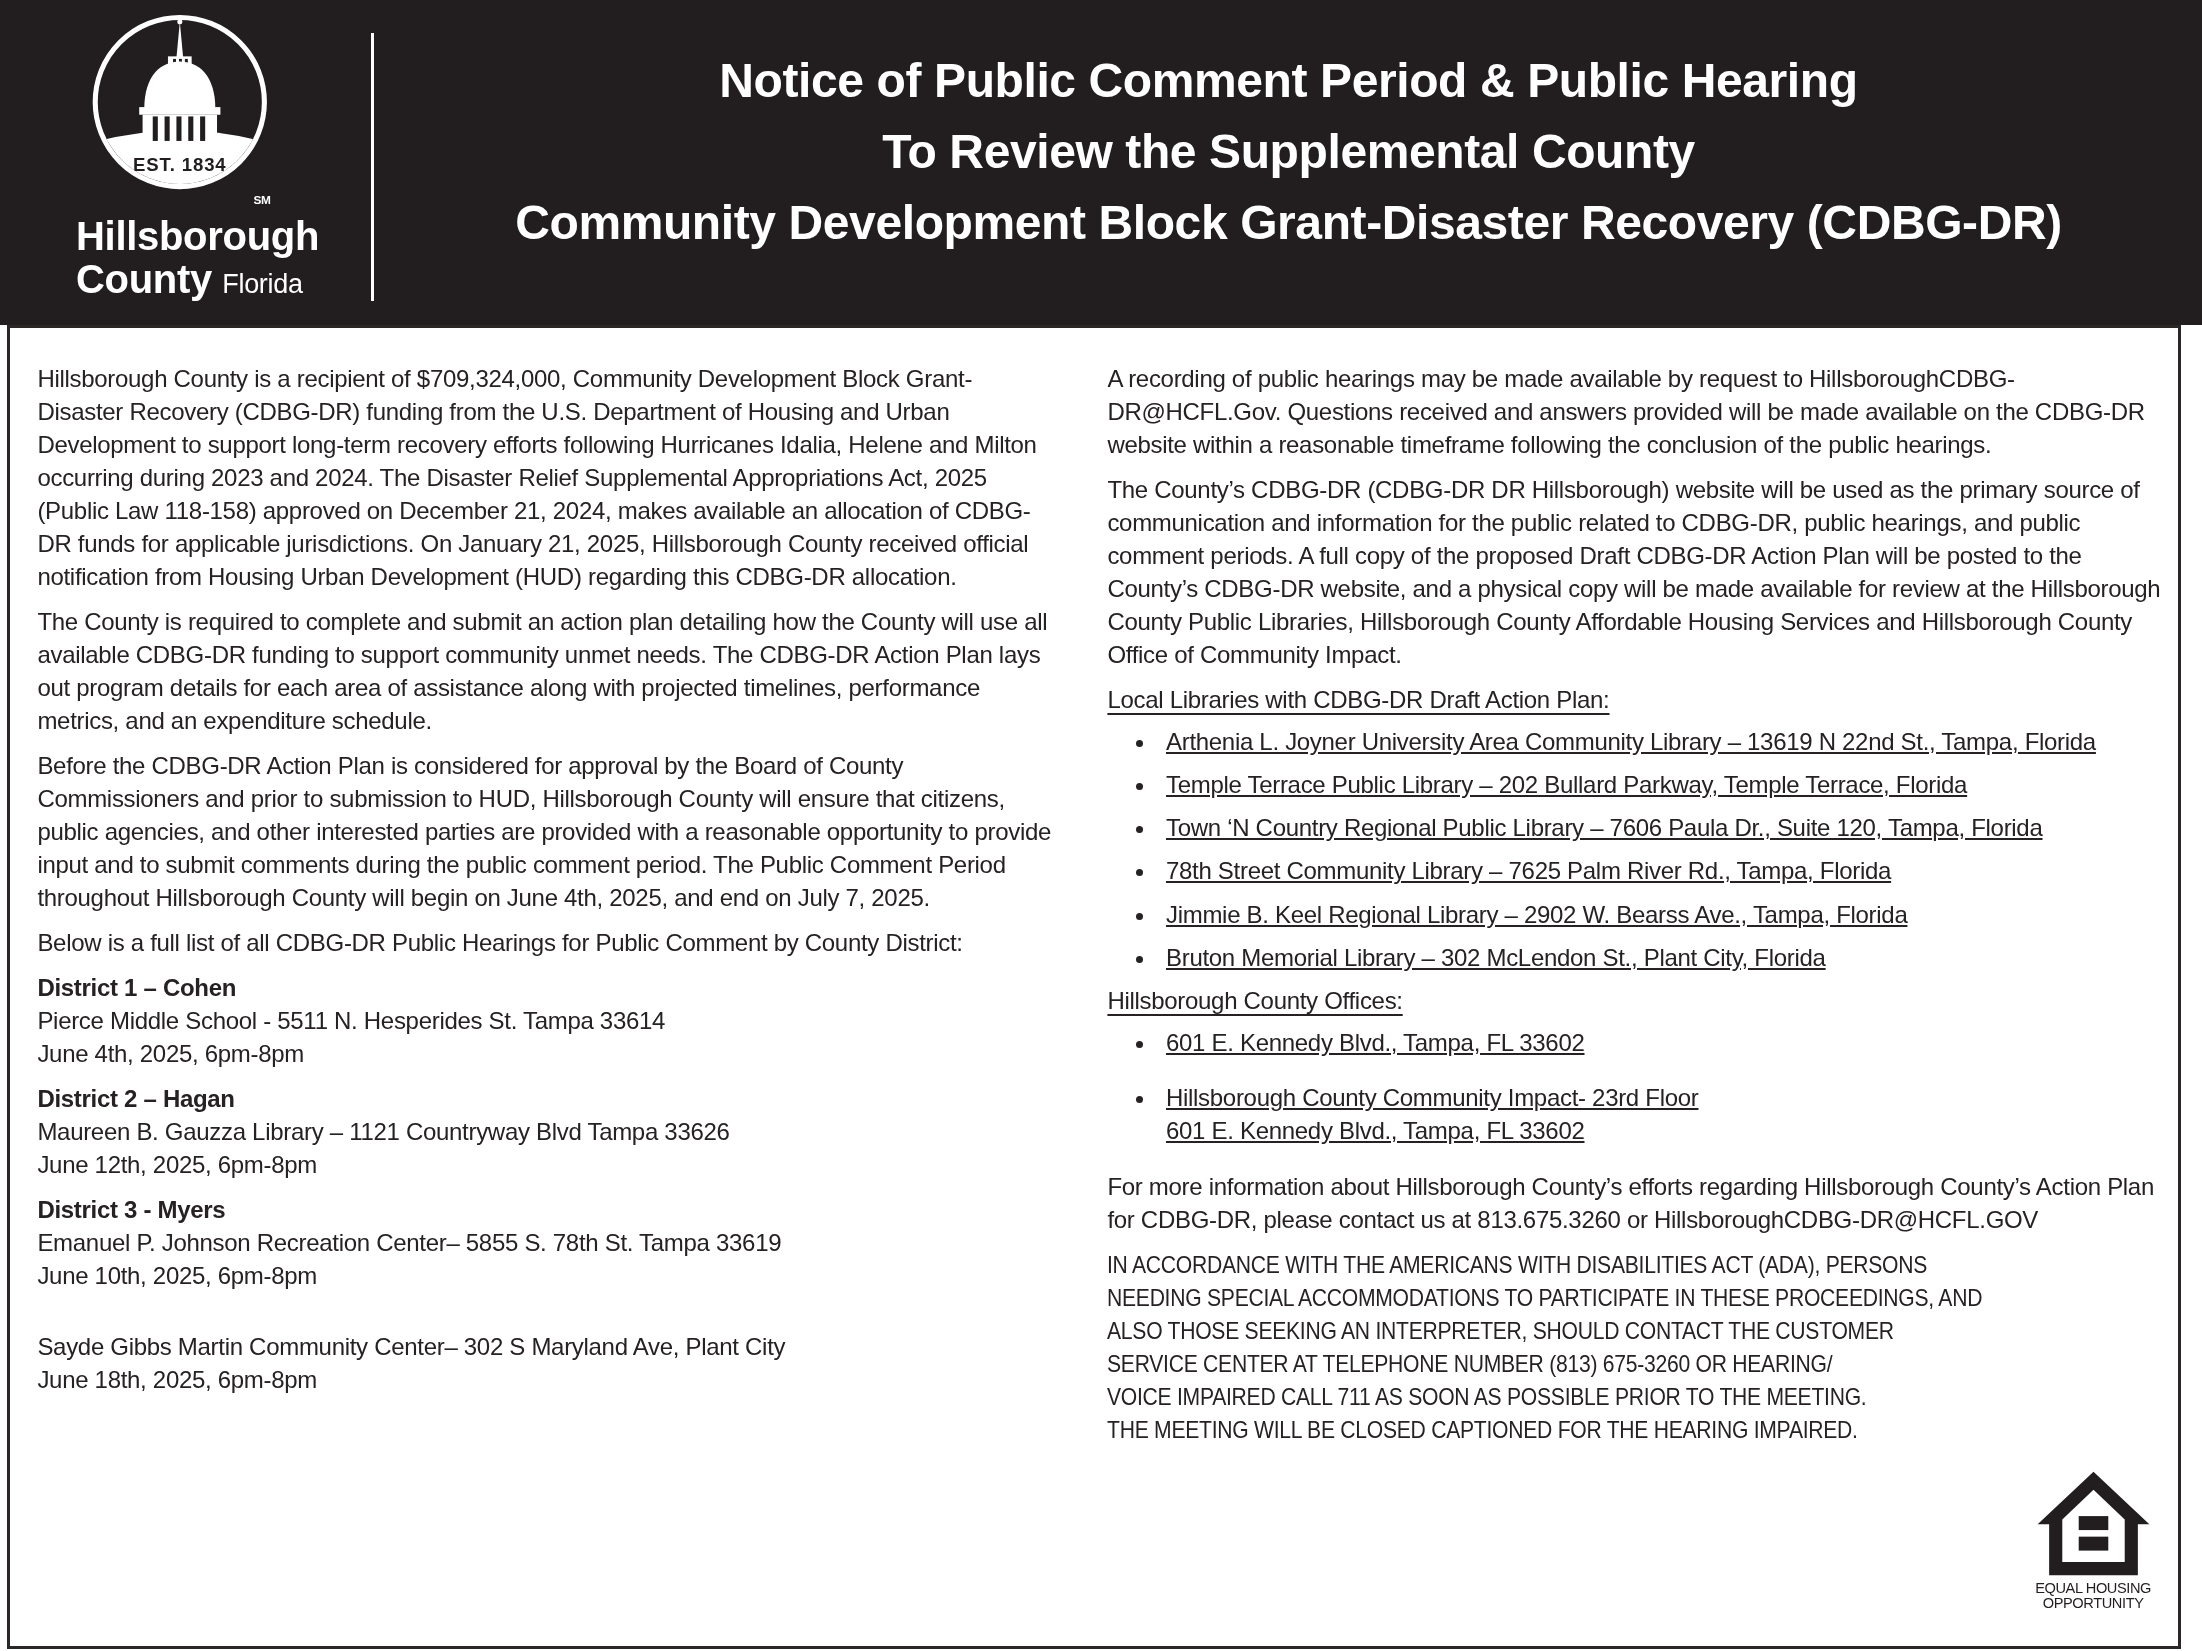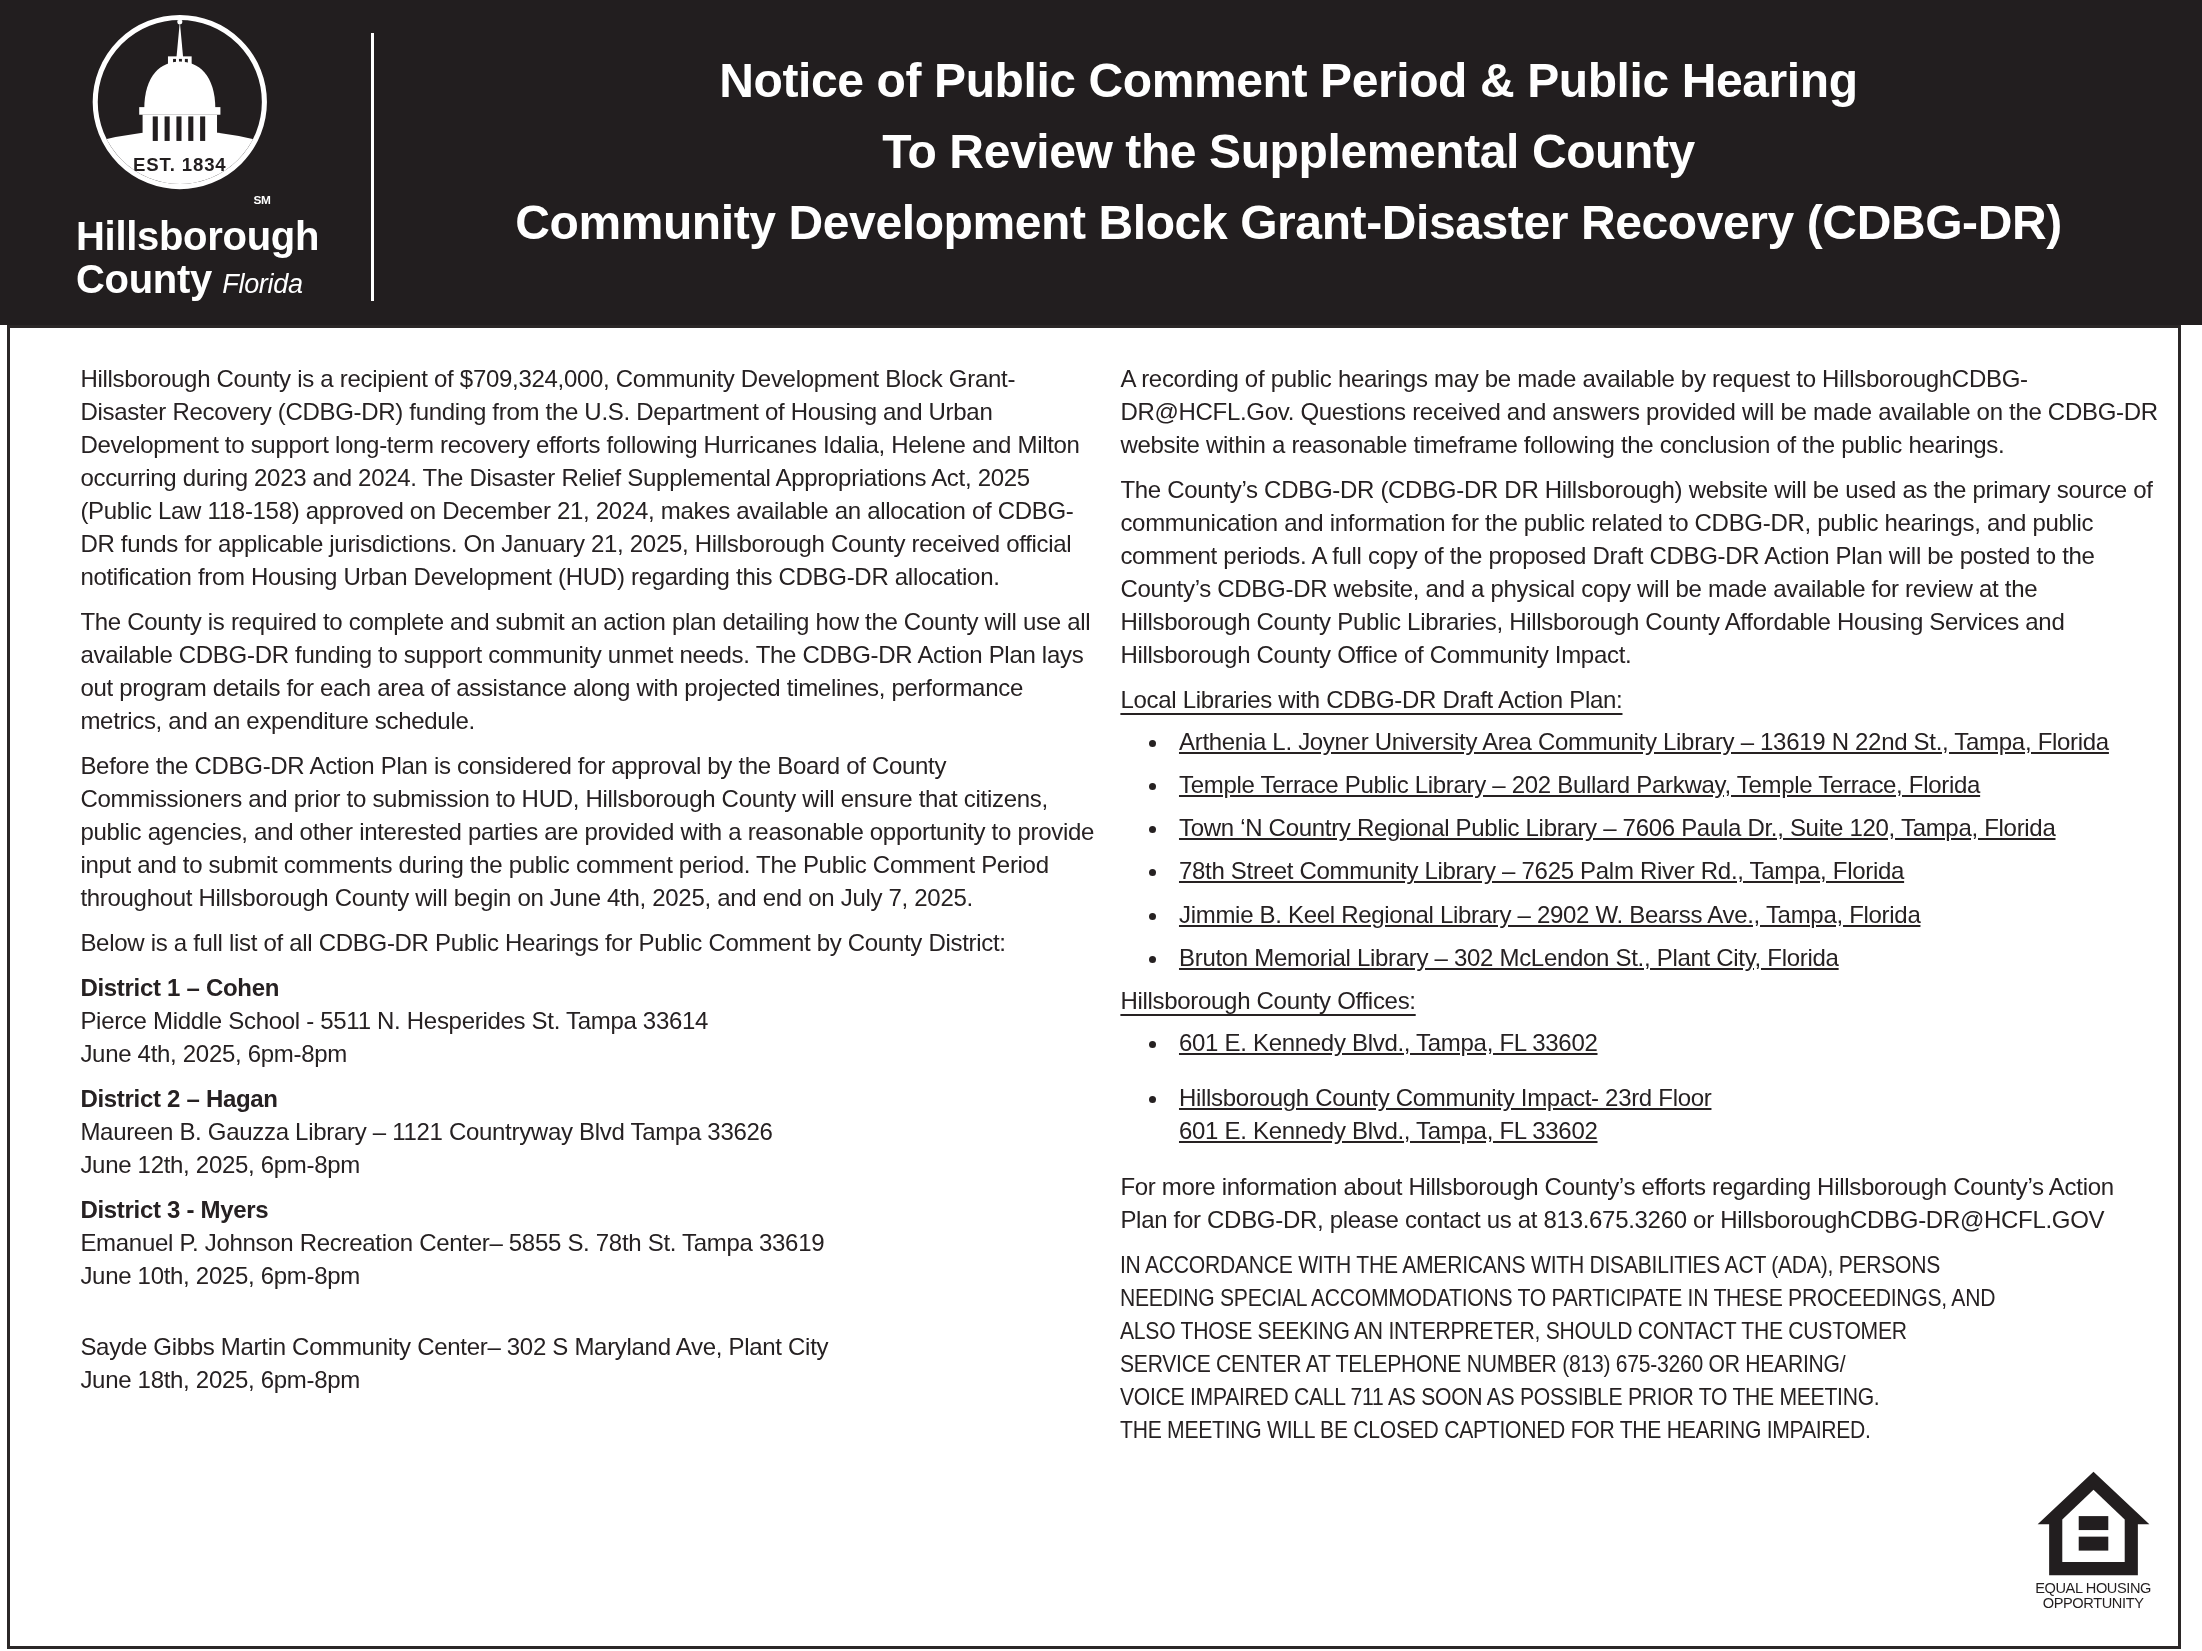--- a/index.html
+++ b/index.html
@@ -10,32 +10,32 @@
   }
   
   .header{
     position:absolute;top:0;left:0;width:2203px;height:325px;background:#221e1f;
     color:#ffffff;
   }
   .seal{position:absolute;left:79px;top:8.6px;width:205px;height:203px;}
   .wordmark{position:absolute;left:76px;top:215px;line-height:43px;white-space:nowrap;}
   .wordmark .l1{font-size:40px;font-weight:700;}
   .wordmark .l2b{font-size:40px;font-weight:700;}
-  .wordmark .l2l{font-size:27px;font-weight:400;margin-left:10.3px;font-style:italic;}
+  .wordmark .l2l{font-size:27px;font-weight:400;margin-left:10.3px;}
   .hdr-divider{position:absolute;left:371px;top:33px;width:2.6px;height:268px;background:#ffffff;}
   .titles{
     position:absolute;left:387px;top:45px;width:1803px;text-align:center;
     font-weight:700;font-size:48px;line-height:71px;letter-spacing:-0.4px;
   }
   
   .doc-body{
     position:absolute;top:325px;left:6.9px;right:22.4px;bottom:3.4px;
     border:3.4px solid #2b2727;background:#ffffff;box-sizing:border-box;
   }
-  .cols{display:flex;gap:25px;padding:34px 8.6px 0 27.5px;margin-left:43px;}
+  .cols{display:flex;gap:55px;padding:34px 8.6px 0 27.5px;}
   .col{font-size:24px;line-height:33px;}
   .col-left{width:1015px;flex:none;}
   .col-right{flex:1;min-width:0;padding-right:3.4px;}
   .p{margin:0 0 12px 0;}
   .district{margin:0 0 12px 0;}
   .district h3{margin:0;font-size:24px;line-height:33px;font-weight:700;}
   .district .line{margin:0;}
   .extra-hearing{margin-top:38px;}
   .section-head{margin:0 0 8.6px 0;text-decoration:underline;text-decoration-thickness:1.7px;text-underline-offset:5.2px;}
   ul.blist{list-style:disc;margin:3.4px 0 8.6px 0;padding-left:50px;}

